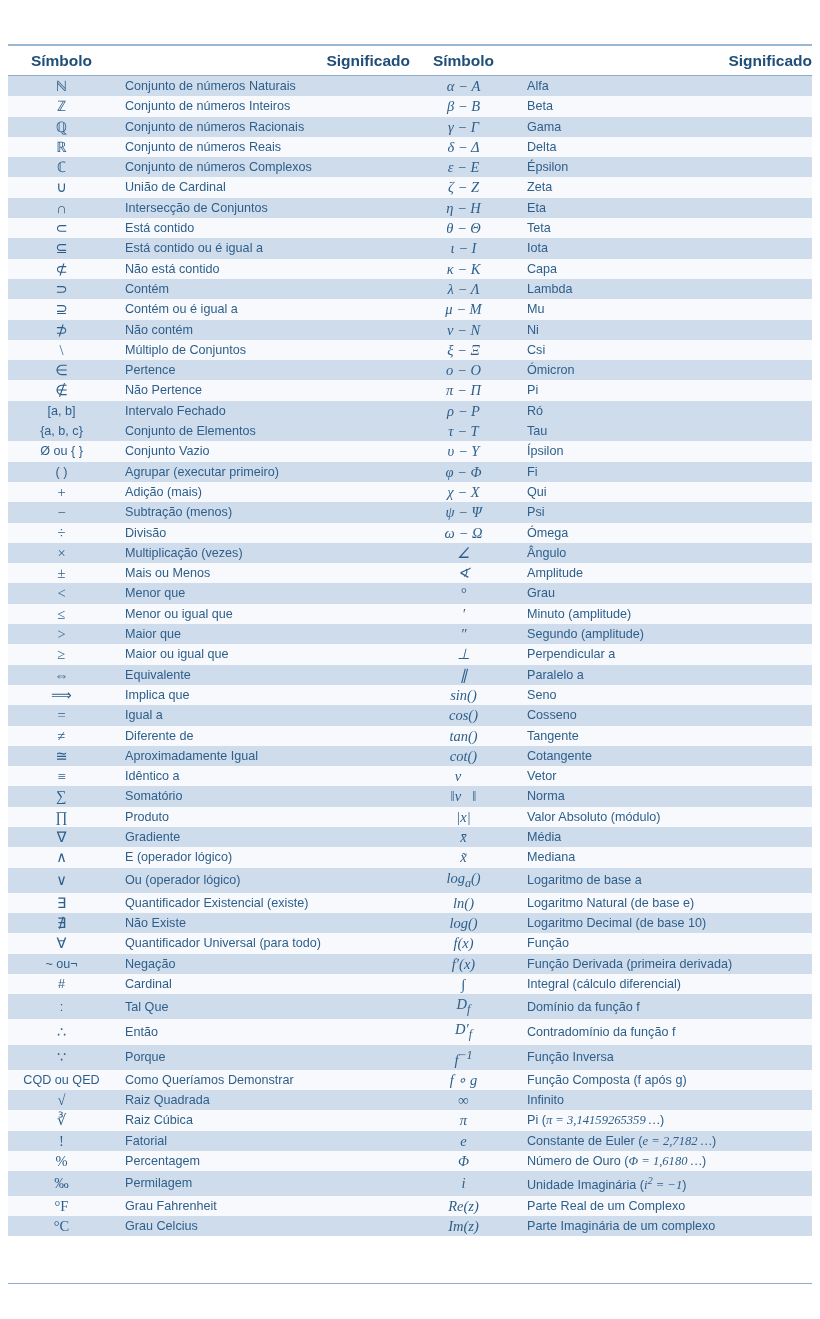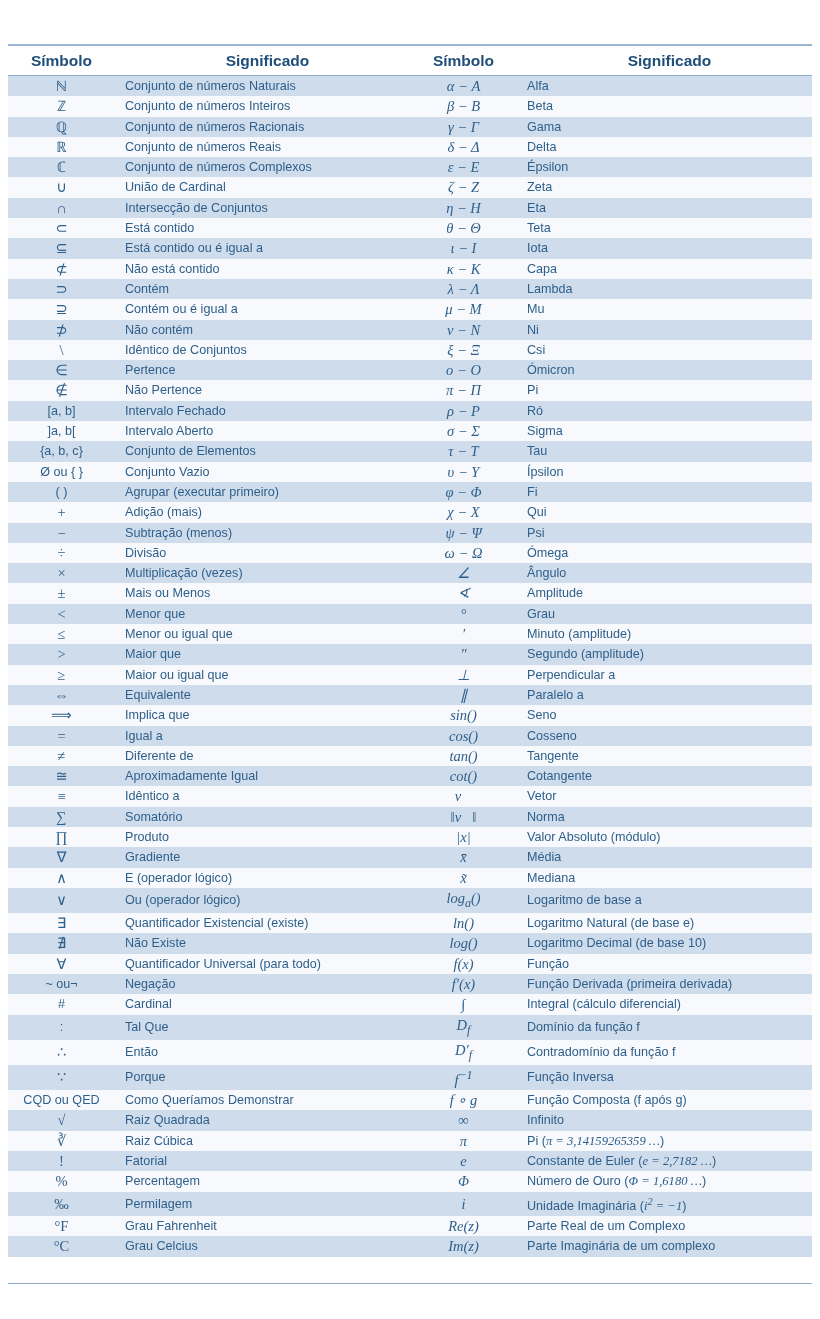--- a/index.html
+++ b/index.html
@@ -26,21 +26,21 @@
     table-layout:fixed;
   }
   col.sym{width:107px;}
   col.mean{width:295px;}
 
   thead th{
     font-size:15.5px;
     font-weight:bold;
     color:#1F4E79;
     padding:0 0 5px 0;
-    text-align:center;
+    text-align:right;
     border-top:2.2px solid #9BB5D4;
     border-bottom:1.6px solid #8FAACB;
     height:24px;
     vertical-align:bottom;
   }
   thead th.h-sym{text-align:center;}
   thead th.h-sym.left-sym{padding-left:0;}
   thead th.h-mean{padding-left:10px;}
 
   tbody tr{height:20.3px;}
@@ -194,21 +194,21 @@
           <td class="meancell">Mu</td>
         </tr>
         <tr class="band">
           <td class="symcell">⊅</td>
           <td class="meancell">Não contém</td>
           <td class="symcell serifital">ν − N</td>
           <td class="meancell">Ni</td>
         </tr>
         <tr class="plain">
           <td class="symcell">\</td>
-          <td class="meancell">Idêntico de Conjuntos</td>
+          <td class="meancell">Múltiplo de Conjuntos</td>
           <td class="symcell serifital">ξ − Ξ</td>
           <td class="meancell">Csi</td>
         </tr>
         <tr class="band">
           <td class="symcell">∈</td>
           <td class="meancell">Pertence</td>
           <td class="symcell serifital">o − O</td>
           <td class="meancell">Ómicron</td>
         </tr>
         <tr class="plain">
@@ -216,26 +216,20 @@
           <td class="meancell">Não Pertence</td>
           <td class="symcell serifital">π − Π</td>
           <td class="meancell">Pi</td>
         </tr>
         <tr class="band">
           <td class="symcell sans">[a, b]</td>
           <td class="meancell">Intervalo Fechado</td>
           <td class="symcell serifital">ρ − P</td>
           <td class="meancell">Ró</td>
         </tr>
-        <tr class="plain">
-          <td class="symcell sans">]a, b[</td>
-          <td class="meancell">Intervalo Aberto</td>
-          <td class="symcell serifital">σ − Σ</td>
-          <td class="meancell">Sigma</td>
-        </tr>
         <tr class="band">
           <td class="symcell sans">{a, b, c}</td>
           <td class="meancell">Conjunto de Elementos</td>
           <td class="symcell serifital">τ − T</td>
           <td class="meancell">Tau</td>
         </tr>
         <tr class="plain">
           <td class="symcell sans">Ø ou { }</td>
           <td class="meancell">Conjunto Vazio</td>
           <td class="symcell serifital">υ − Υ</td>

